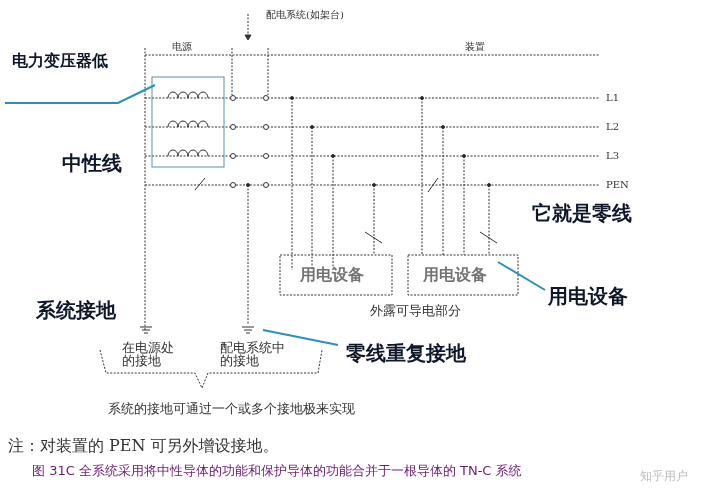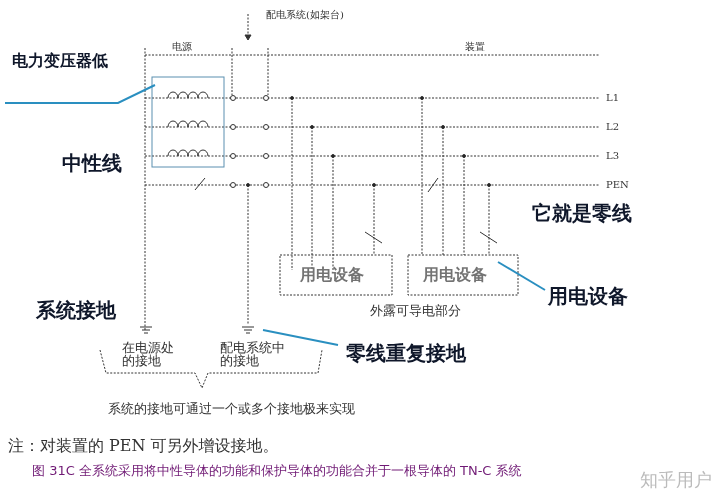--- a/index.html
+++ b/index.html
@@ -8,21 +8,21 @@
   svg.diagram { position: absolute; left: 0; top: 0; }
   .lbl { position: absolute; white-space: nowrap; }
   .serif-sm { font-family: "DejaVu Serif", serif; font-size: 10px; color: #333; }
   .serif-xs { font-family: Liberation Serif, serif; font-size: 13px; color: #333; line-height: 13px; }
   .bold-cn { font-family: "DejaVu Sans", sans-serif; font-weight: bold; color: #0f172a; text-align: center; }
   .anno-lg { font-size: 20px; }
   .anno-md { font-size: 16px; }
   .equip { font-family: "DejaVu Sans", sans-serif; font-weight: bold; font-size: 16px; color: #737373; }
   .caption { font-family: "DejaVu Sans", sans-serif; font-size: 13px; color: #701a75; }
   .note { font-family: "DejaVu Serif", serif; font-size: 16px; color: #333; }
-  .watermark { font-family: "DejaVu Sans", sans-serif; font-size: 18px; color: #bbb; }
+  .watermark { font-family: "DejaVu Sans", sans-serif; font-size: 12px; color: #bbb; }
 </style>
 </head>
 <body>
 
 <svg class="diagram" width="720" height="500">
   <g stroke="#333" stroke-width="1" fill="none" stroke-dasharray="2,1.5">
 
     <line x1="145" y1="55" x2="600" y2="55"></line>
     <line x1="145" y1="48" x2="145" y2="330"></line>
     <line x1="232" y1="48" x2="232" y2="95"></line>

